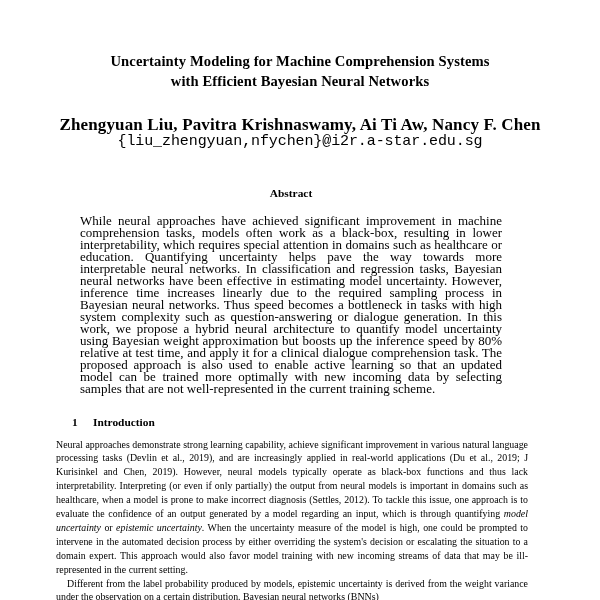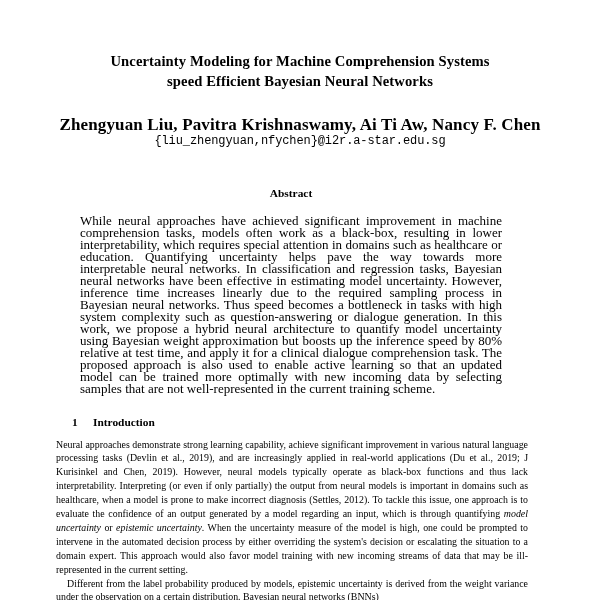--- a/index.html
+++ b/index.html
@@ -51,21 +51,21 @@
     line-height: 15px;
     letter-spacing: 0.15px;
   }
   .affiliation {
     font-size: 10.6px;
     line-height: 14.5px;
     margin-top: 1px;
   }
   .email {
     font-family: "Liberation Mono", "DejaVu Sans Mono", monospace;
-    font-size: 12px;
+    font-size: 15px;
     line-height: 15px;
     margin-top: 1.5px;
     letter-spacing: -0.1px;
   }
 
   
   .abstract-section {
     margin-top: 38px;
     padding-left: 64px;
     padding-right: 82px;
@@ -120,21 +120,21 @@
   }
 </style>
 </head>
 <body>
 
 <div class="page">
 
   <div class="title-block">
     <h1 class="paper-title">
       <span class="title-line">Uncertainty Modeling for Machine Comprehension Systems</span>
-      <span class="title-line">speed Efficient Bayesian Neural Networks</span>
+      <span class="title-line">with Efficient Bayesian Neural Networks</span>
     </h1>
   </div>
 
   <div class="authors-block">
     <div class="authors">Zhengyuan Liu,  Pavitra Krishnaswamy,  Ai Ti Aw,  Nancy F. Chen</div>
     <div class="email">{liu_zhengyuan,nfychen}@i2r.a-star.edu.sg</div>
   </div>
 
   <div class="abstract-section">
     <div class="abstract-heading">Abstract</div>

